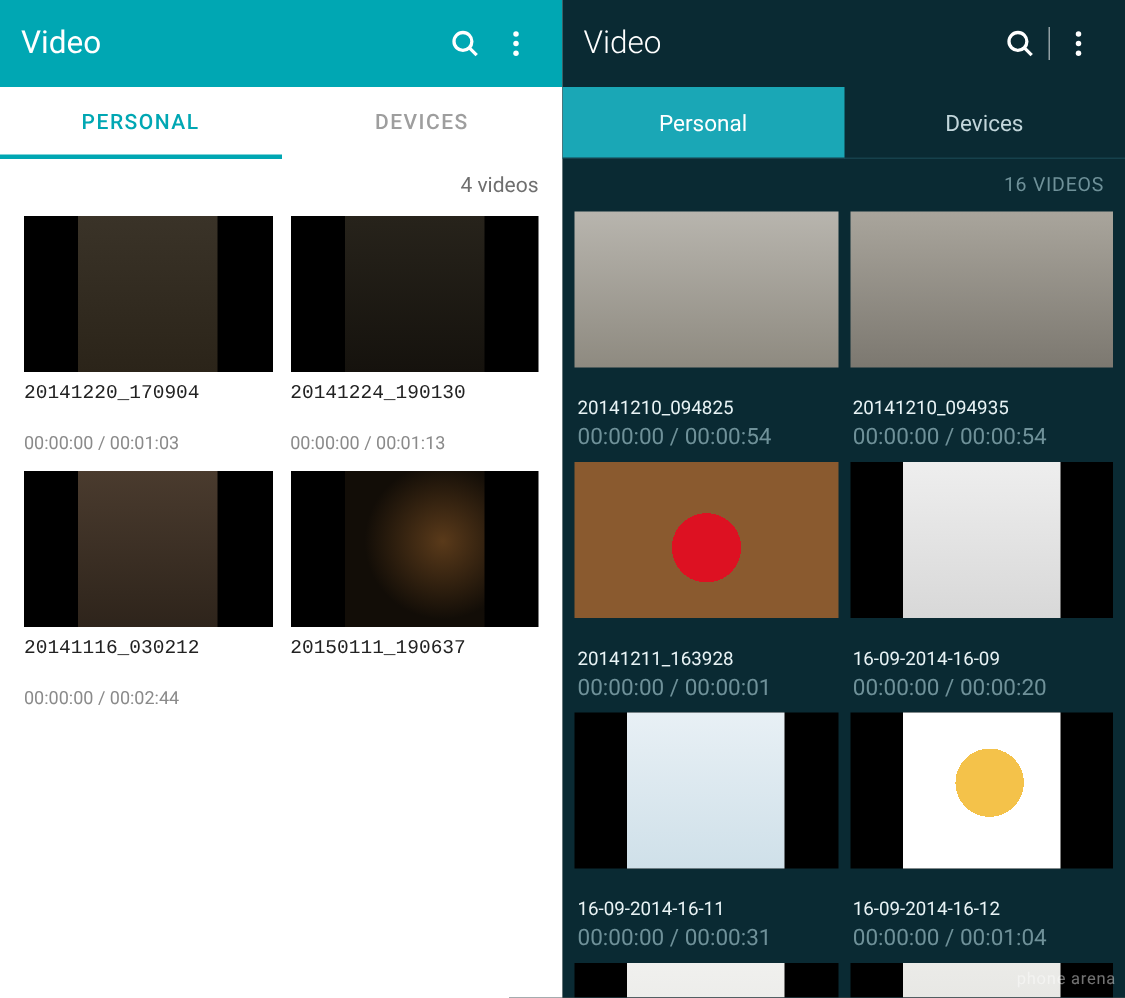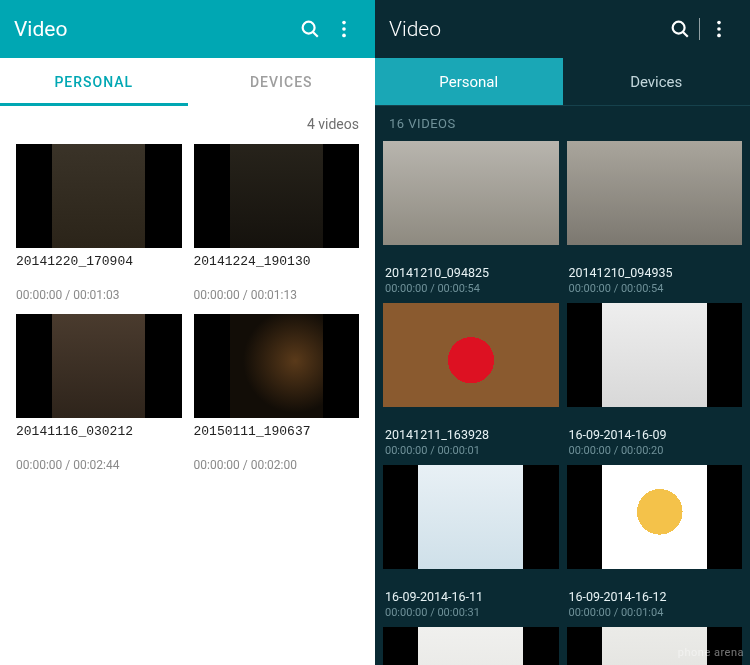--- a/index.html
+++ b/index.html
@@ -109,21 +109,21 @@
     font-size: 15px;
     color: #c2d6db;
     position: relative;
     border-bottom: 1px solid #16414c;
   }
   .pane-right .tab.active {
     background: #1aa7b6;
     color: #ffffff;
   }
   .pane-right .count-row {
-    text-align: left;
+    text-align: right;
     color: #6f9199;
     font-size: 13px;
     letter-spacing: 0.5px;
     padding: 10px 14px 6px;
   }
   .pane-right .grid {
     display: flex;
     flex-wrap: wrap;
     padding: 0 4px;
     overflow: hidden;
@@ -136,21 +136,21 @@
   .pane-right .thumb {
     width: 100%;
     height: 104px;
     background: #000;
     display: flex;
     justify-content: center;
     align-items: stretch;
   }
   .pane-right .thumb .inner { width: 60%; height: 100%; }
   .pane-right .fname { font-size: 12.5px; color: #e8f3f5; margin-top: 20px; padding-left: 2px; }
-  .pane-right .ftime { font-size: 11px; color: #6f9199; margin-top: 2px; padding-left: 2px; }
+  .pane-right .ftime { font-size: 15px; color: #6f9199; margin-top: 2px; padding-left: 2px; }
 
   
   .icon-btn {
     width: 34px; height: 34px;
     display: flex; align-items: center; justify-content: center;
     cursor: pointer;
   }
   svg { display: block; }
   .vsep {
     width: 1px; height: 22px;
@@ -226,21 +226,20 @@
           <div class="inner ph3"></div>
         </div>
       <div class="fname">20141116_030212</div>
       <div class="ftime">00:00:00 / 00:02:44</div>
     </div>
     <div class="card">
       <div class="thumb">
           <div class="inner ph4"></div>
         </div>
       <div class="fname">20150111_190637</div>
-      <div class="ftime">00:00:00 / 00:02:00</div>
     </div>
   </div>
 </div>
 
 <div class="pane pane-right">
   <div class="header">
     <div class="title">Video</div>
     <div class="icon-btn">
       <svg width="22" height="22" viewBox="0 0 24 24" fill="none" stroke="#fff" stroke-width="2.4">
           <circle cx="10.5" cy="10.5" r="6.5"></circle>

